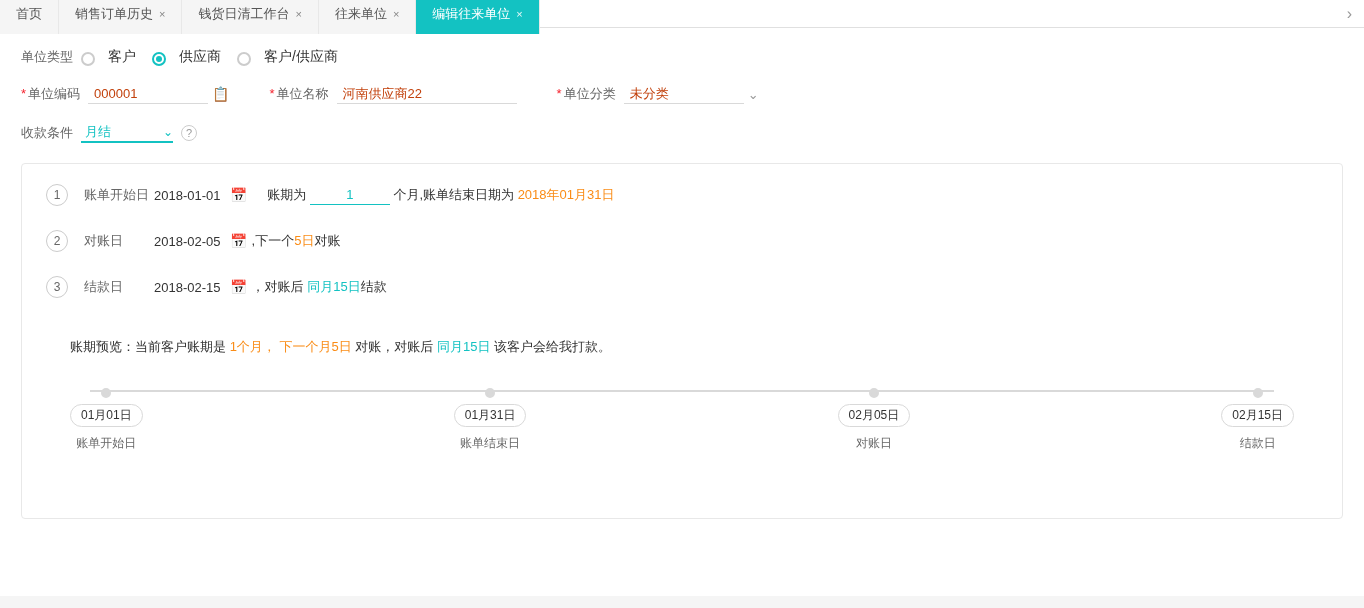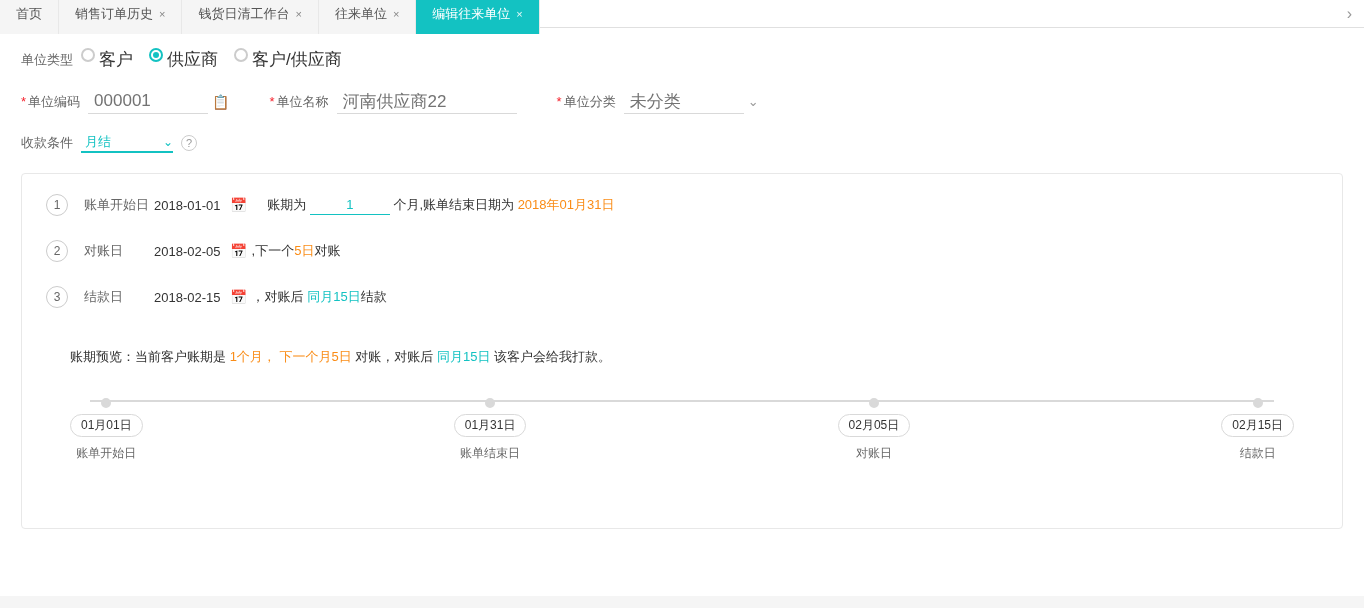--- a/index.html
+++ b/index.html
@@ -68,24 +68,24 @@
       margin-right: 2px;
     }
     .radio-group {
       display: flex;
       align-items: center;
       gap: 16px;
       margin-left: 8px;
     }
     .radio-item {
       display: flex;
-      align-items: flex-start;
-      gap: 4px;
-      cursor: pointer;
-      font-size: 17px;
+      align-items: flex-end;
+      gap: 13px;
+      cursor: pointer;
+      font-size: 14px;
     }
     .radio-circle {
       width: 14px;
       height: 14px;
       border-radius: 50%;
       border: 2px solid #ccc;
       display: flex;
       align-items: center;
       justify-content: center;
     }
@@ -99,22 +99,22 @@
       border-radius: 50%;
       background: #13c2c2;
     }
 
     
     .input-field {
       border: none;
       border-bottom: 1px solid #d9d9d9;
       outline: none;
       padding: 2px 6px;
-      font-size: 17px;
-      color: #737373;
+      font-size: 13px;
+      color: #c2410c;
       background: transparent;
       min-width: 120px;
     }
     .field-group {
       display: flex;
       align-items: center;
       margin-right: 40px;
     }
     .field-group .form-label {
       margin-right: 8px;

